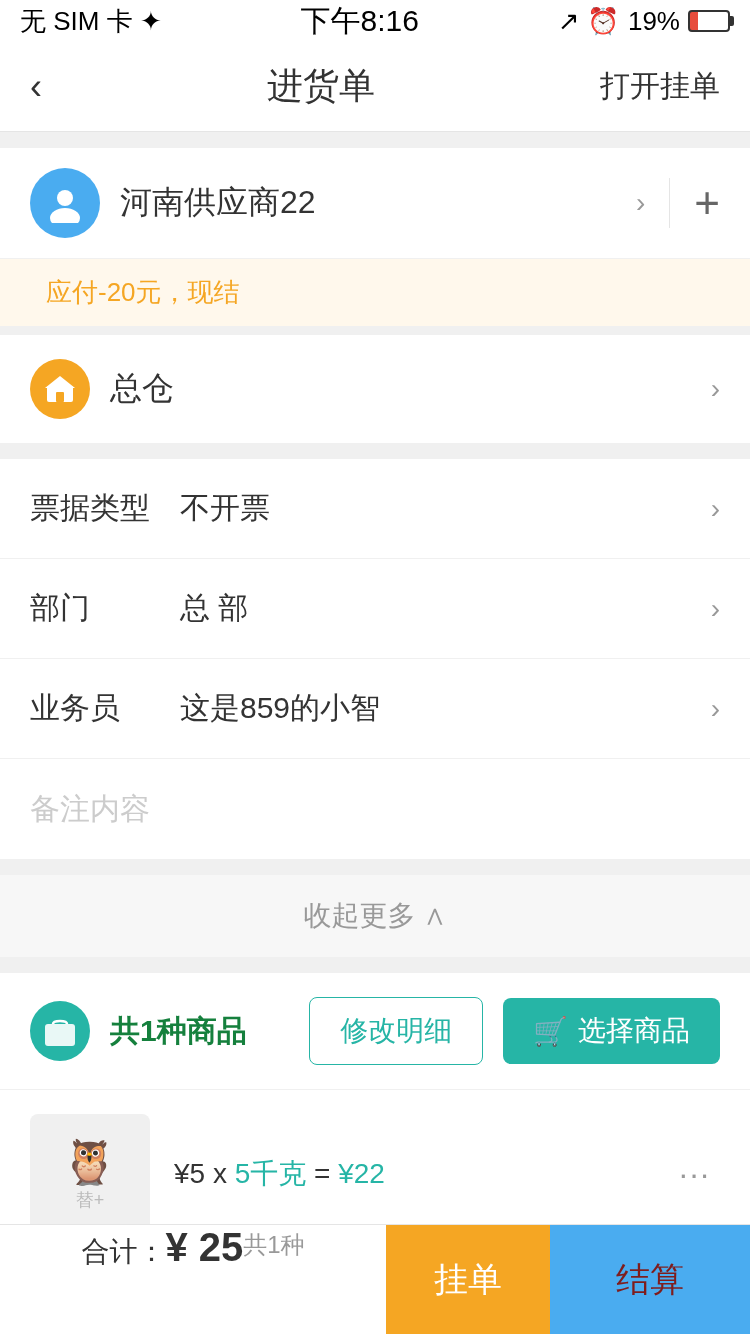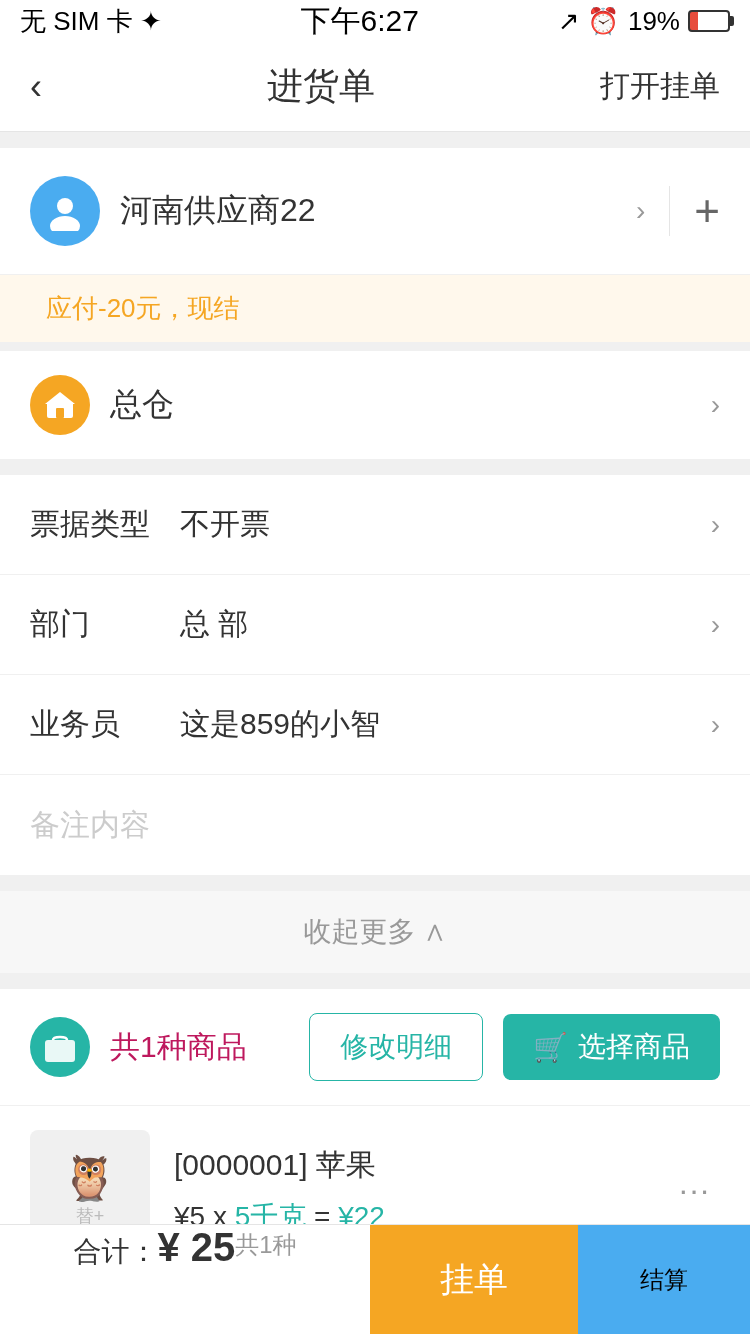--- a/index.html
+++ b/index.html
@@ -79,21 +79,21 @@
 
     
     .section-white {
       background: #fff;
       margin-top: 16px;
     }
 
     .supplier-row {
       display: flex;
       align-items: center;
-      padding: 28px 30px;
+      padding: 20px 30px;
       background: #fff;
       border-bottom: 1px solid #f0f0f0;
     }
     .supplier-avatar {
       width: 70px;
       height: 70px;
       border-radius: 50%;
       background: #4AACF0;
       display: flex;
       align-items: center;
@@ -220,21 +220,22 @@
       display: flex;
       align-items: center;
       justify-content: center;
       color: #fff;
       font-size: 28px;
       margin-right: 20px;
     }
     .product-count {
       flex: 1;
       font-size: 30px;
-      color: #be185d;
+      color: #15803d;
+      font-weight: bold;
     }
     .btn-modify {
       border: 1px solid #26B5A6;
       color: #26B5A6;
       background: #fff;
       border-radius: 8px;
       padding: 14px 30px;
       font-size: 28px;
       cursor: pointer;
       margin-right: 20px;
@@ -328,47 +329,47 @@
     }
     .total-count {
       font-size: 24px;
       color: #999;
       margin-top: 4px;
     }
     .hang-btn {
       background: #F5A623;
       color: #fff;
       border: none;
-      width: 208px;
+      width: 164px;
       font-size: 34px;
       cursor: pointer;
       display: flex;
       align-items: center;
       justify-content: center;
     }
     .checkout-btn {
       background: #4AACF0;
-      color: #000000;
+      color: #7f1d1d;
       border: none;
-      width: 172px;
-      font-size: 24px;
+      width: 200px;
+      font-size: 34px;
       cursor: pointer;
       display: flex;
       align-items: center;
       justify-content: center;
     }
   </style>
 </head>
 <body>
 
 <div class="status-bar">
   <div class="status-left">
     <span>无 SIM 卡 ✦</span>
   </div>
-  <div class="status-center">下午6:27</div>
+  <div class="status-center">下午8:16</div>
   <div class="status-right">
     <span>↗</span>
     <span>⏰</span>
     <span>19%</span>
     <span class="battery-icon"></span>
   </div>
 </div>
 
 <div class="nav-bar">
   <span class="nav-back">‹</span>
@@ -448,21 +449,20 @@
     </div>
 
     <div class="product-item">
       <div class="product-thumb">
         <div class="product-thumb-inner">
           <span style="font-size:44px;color:#ccc;">🦉</span>
           <span style="font-size:18px;color:#bbb;">替+</span>
         </div>
       </div>
       <div class="product-info">
-        <div class="product-name">[0000001] 苹果</div>
         <div class="product-price">
           <span>¥5 x </span>
           <span class="price-highlight">5千克</span>
           <span> = </span>
           <span class="price-highlight">¥22</span>
         </div>
       </div>
       <div class="more-btn">···</div>
     </div>
   </div>

